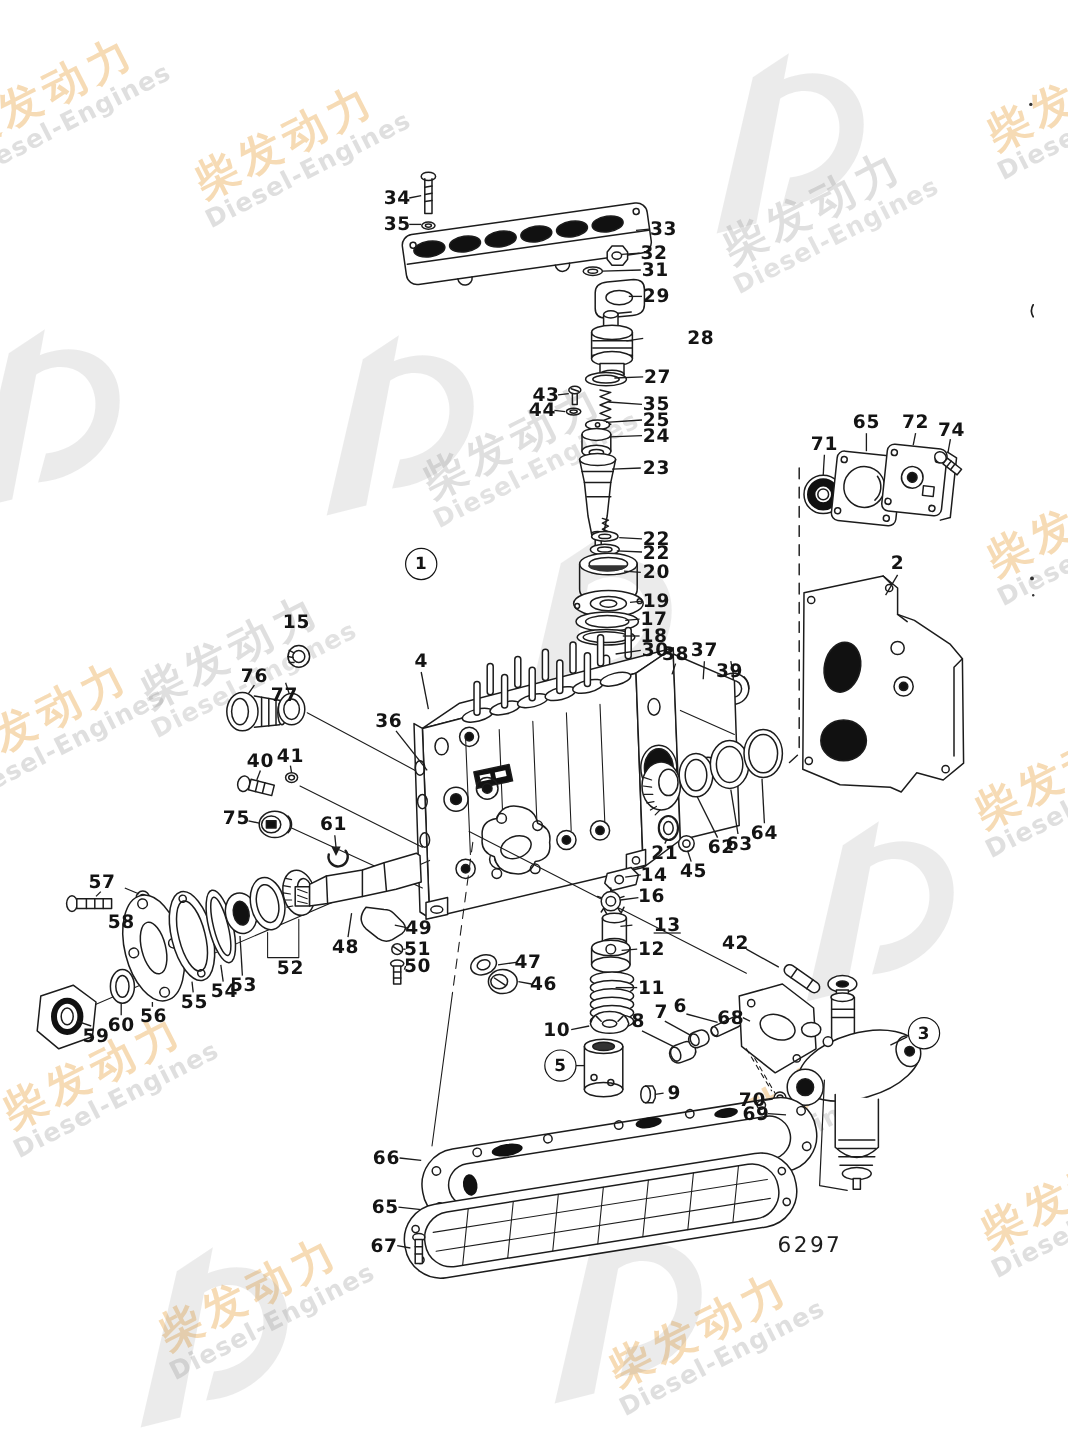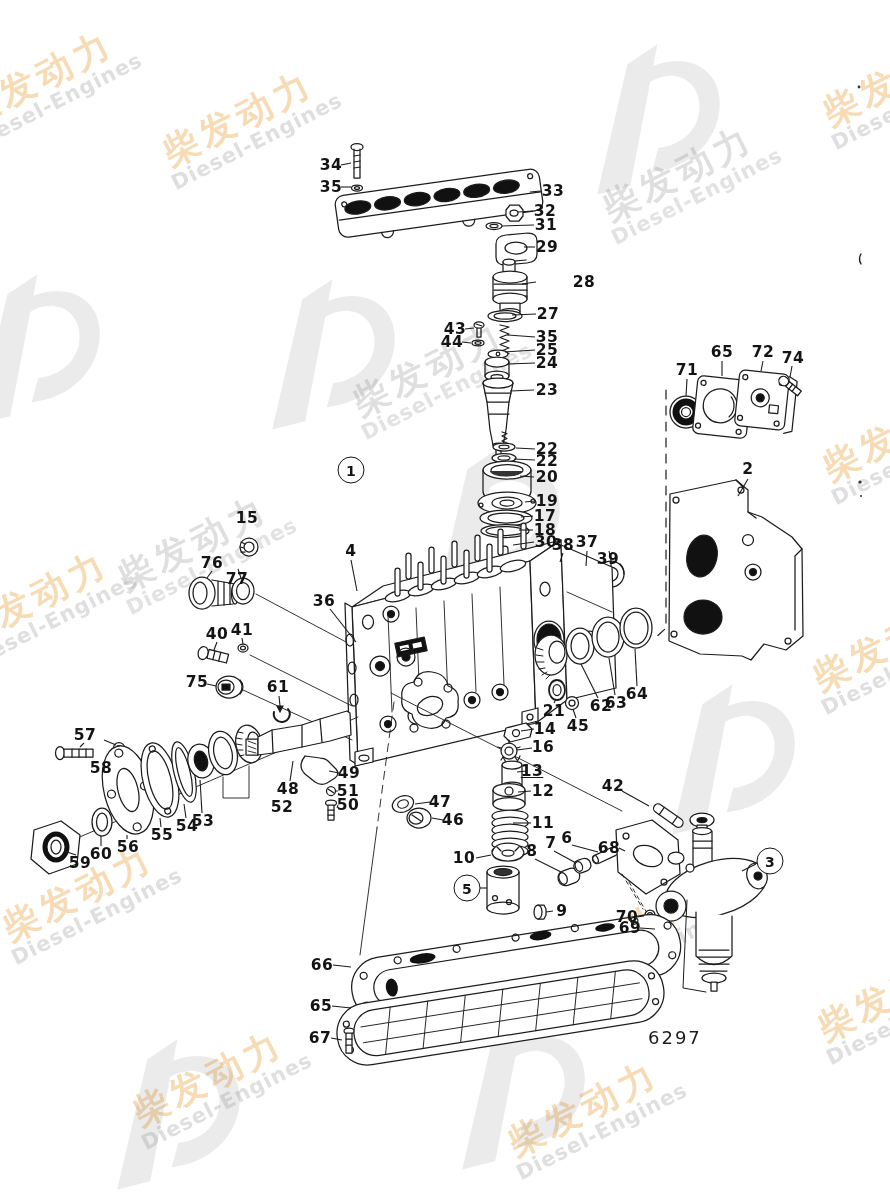--- a/index.html
+++ b/index.html
@@ -706,21 +706,21 @@
       <span class="callout circled" style="left: 770px; top: 861px;">3</span>
       <span class="callout" style="left: 351px; top: 551px;">4</span>
       <span class="callout circled" style="left: 467px; top: 888px;">5</span>
       <span class="callout" style="left: 567px; top: 838px;">6</span>
       <span class="callout" style="left: 551px; top: 843px;">7</span>
       <span class="callout" style="left: 532px; top: 851px;">8</span>
       <span class="callout" style="left: 562px; top: 911px;">9</span>
       <span class="callout" style="left: 464px; top: 858px;">10</span>
       <span class="callout" style="left: 543px; top: 823px;">11</span>
       <span class="callout" style="left: 543px; top: 791px;">12</span>
-      <span class="callout" style="left: 532px; top: 771px; text-decoration: underline;">13</span>
+      <span class="callout" style="left: 556px; top: 771px; text-decoration: underline;">13</span>
       <span class="callout" style="left: 545px; top: 729px;">14</span>
       <span class="callout" style="left: 247px; top: 518px;">15</span>
       <span class="callout" style="left: 543px; top: 747px;">16</span>
       <span class="callout" style="left: 545px; top: 516px;">17</span>
       <span class="callout" style="left: 545px; top: 530px;">18</span>
       <span class="callout" style="left: 547px; top: 501px;">19</span>
       <span class="callout" style="left: 547px; top: 477px;">20</span>
       <span class="callout" style="left: 554px; top: 711px;">21</span>
       <span class="callout" style="left: 547px; top: 449px;">22</span>
       <span class="callout" style="left: 547px; top: 461px;">22</span>
@@ -746,21 +746,21 @@
       <span class="callout" style="left: 613px; top: 786px;">42</span>
       <span class="callout" style="left: 455px; top: 329px;">43</span>
       <span class="callout" style="left: 452px; top: 342px;">44</span>
       <span class="callout" style="left: 578px; top: 726px;">45</span>
       <span class="callout" style="left: 453px; top: 820px;">46</span>
       <span class="callout" style="left: 440px; top: 802px;">47</span>
       <span class="callout" style="left: 288px; top: 789px;">48</span>
       <span class="callout" style="left: 349px; top: 773px;">49</span>
       <span class="callout" style="left: 348px; top: 805px;">50</span>
       <span class="callout" style="left: 348px; top: 791px;">51</span>
-      <span class="callout" style="left: 242px; top: 807px; margin-left: 40px;">52</span>
+      <span class="callout" style="left: 242px; top: 807px;">52</span>
       <span class="callout" style="left: 203px; top: 821px;">53</span>
       <span class="callout" style="left: 187px; top: 826px;">54</span>
       <span class="callout" style="left: 162px; top: 835px;">55</span>
       <span class="callout" style="left: 128px; top: 847px;">56</span>
       <span class="callout" style="left: 85px; top: 735px;">57</span>
       <span class="callout" style="left: 101px; top: 768px; text-align: right;">58</span>
       <span class="callout" style="left: 80px; top: 863px;">59</span>
       <span class="callout" style="left: 101px; top: 854px;">60</span>
       <span class="callout" style="left: 278px; top: 687px;">61</span>
       <span class="callout" style="left: 601px; top: 706px;">62</span>

